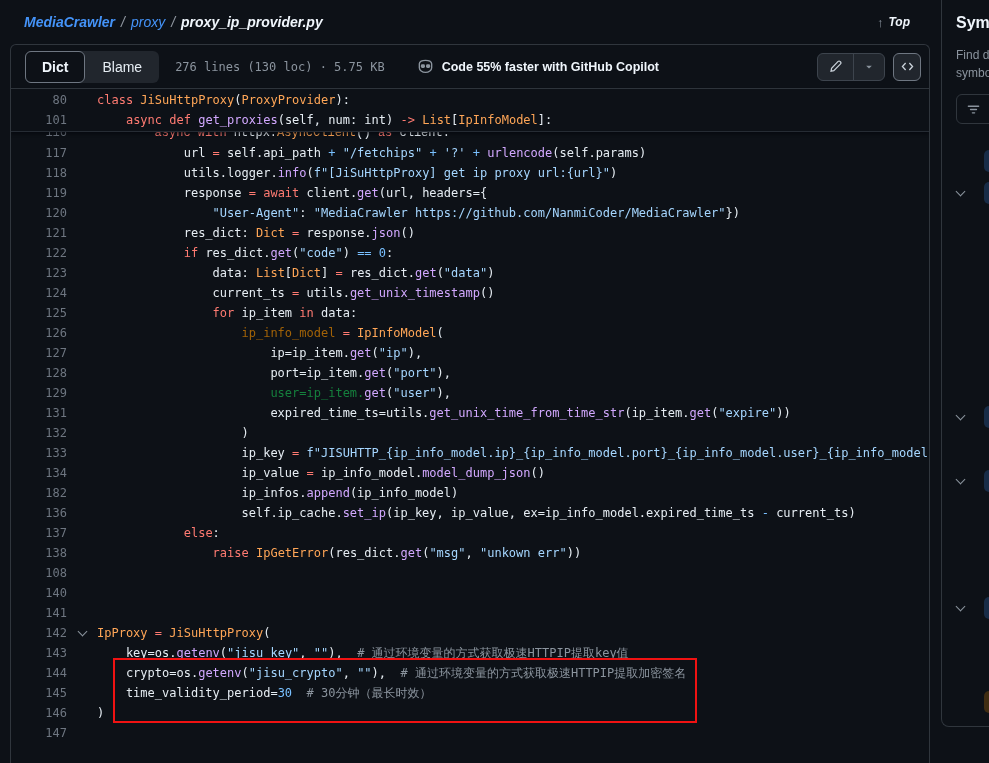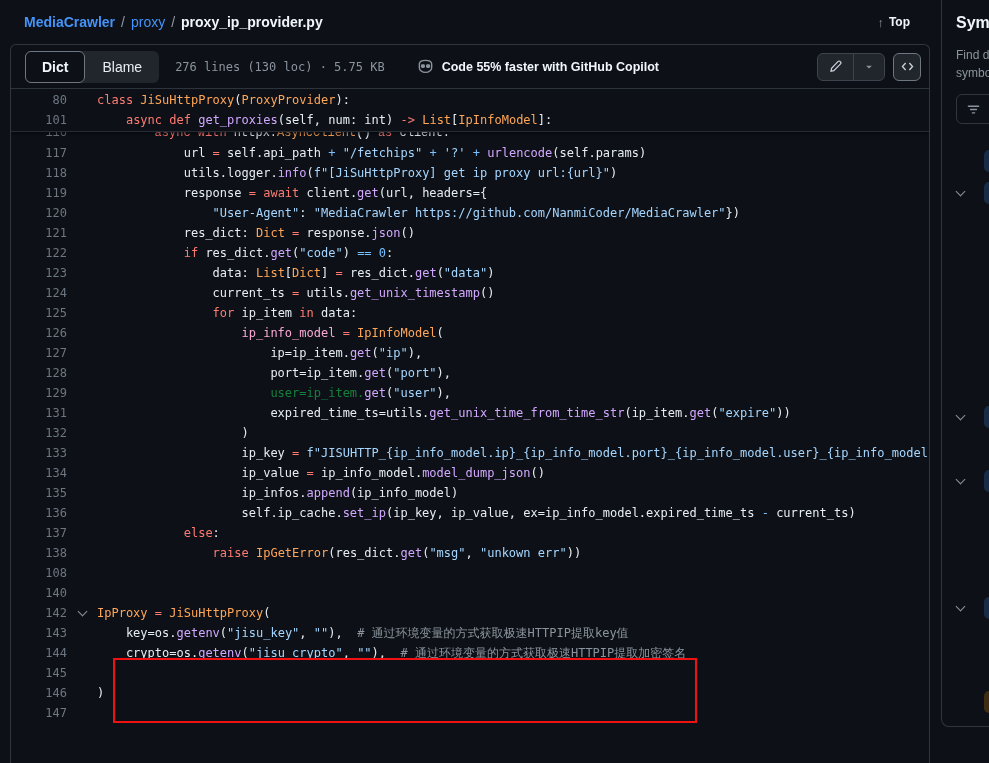--- a/index.html
+++ b/index.html
@@ -5,21 +5,21 @@
   * { box-sizing: border-box; }
   html,body { margin:0; padding:0; }
   body {
     width:989px; height:763px; overflow:hidden; position:relative;
     background:#0d1117; color:#e6edf3;
     font-family:"Liberation Sans","DejaVu Sans",sans-serif;
   }
   
   .crumb-bar {
     position:absolute; top:0; left:0; width:930px; height:44px;
-    display:flex; align-items:center; padding:0 20px 0 24px; font-size:14px;
+    display:flex; align-items:center; padding:0 20px 0 24px; font-size:14px;font-style:italic;
   }
   .crumb-link { color:#4493f8; text-decoration:none; cursor:pointer; }
   .crumb-repo { font-weight:700; }
   .crumb-sep { color:#9198a1; padding:0 6px; }
   .crumb-file { color:#f0f6fc; font-weight:700; }
   .top-link { margin-left:auto; display:flex; align-items:center; gap:5px; font-size:12px; font-weight:600; color:#f0f6fc; cursor:pointer; }
   .top-arrow { color:#8b949e; font-size:13px; }
   
   .code-container {
     position:absolute; top:44px; left:10px; width:920px; height:719px;
@@ -150,38 +150,39 @@
     <div id="lines">
         <div class="cl"><span class="ln">117</span><span class="gut"></span><span class="ct"><span style="color: rgb(230, 237, 243);">            url </span><span style="color: rgb(255, 123, 114);">=</span><span style="color: rgb(230, 237, 243);"> self.api_path </span><span style="color: rgb(121, 192, 255);">+</span><span style="color: rgb(230, 237, 243);"> </span><span style="color: rgb(165, 214, 255);">"/fetchips"</span><span style="color: rgb(230, 237, 243);"> </span><span style="color: rgb(121, 192, 255);">+</span><span style="color: rgb(230, 237, 243);"> </span><span style="color: rgb(165, 214, 255);">'?'</span><span style="color: rgb(230, 237, 243);"> </span><span style="color: rgb(121, 192, 255);">+</span><span style="color: rgb(230, 237, 243);"> </span><span style="color: rgb(210, 168, 255);">urlencode</span><span style="color: rgb(230, 237, 243);">(self.params)</span></span></div>
         <div class="cl"><span class="ln">118</span><span class="gut"></span><span class="ct"><span style="color: rgb(230, 237, 243);">            utils.logger.</span><span style="color: rgb(210, 168, 255);">info</span><span style="color: rgb(230, 237, 243);">(</span><span style="color: rgb(165, 214, 255);">f"[JiSuHttpProxy] get ip proxy url:{url}"</span><span style="color: rgb(230, 237, 243);">)</span></span></div>
         <div class="cl"><span class="ln">119</span><span class="gut"></span><span class="ct"><span style="color: rgb(230, 237, 243);">            response </span><span style="color: rgb(255, 123, 114);">=</span><span style="color: rgb(230, 237, 243);"> </span><span style="color: rgb(255, 123, 114);">await</span><span style="color: rgb(230, 237, 243);"> client.</span><span style="color: rgb(210, 168, 255);">get</span><span style="color: rgb(230, 237, 243);">(url, headers={</span></span></div>
         <div class="cl"><span class="ln">120</span><span class="gut"></span><span class="ct"><span style="color: rgb(230, 237, 243);">                </span><span style="color: rgb(165, 214, 255);">"User-Agent"</span><span style="color: rgb(230, 237, 243);">: </span><span style="color: rgb(165, 214, 255);">"MediaCrawler https://github.com/NanmiCoder/MediaCrawler"</span><span style="color: rgb(230, 237, 243);">})</span></span></div>
         <div class="cl"><span class="ln">121</span><span class="gut"></span><span class="ct"><span style="color: rgb(230, 237, 243);">            res_dict: </span><span style="color: rgb(255, 166, 87);">Dict</span><span style="color: rgb(230, 237, 243);"> </span><span style="color: rgb(255, 123, 114);">=</span><span style="color: rgb(230, 237, 243);"> response.</span><span style="color: rgb(210, 168, 255);">json</span><span style="color: rgb(230, 237, 243);">()</span></span></div>
         <div class="cl"><span class="ln">122</span><span class="gut"></span><span class="ct"><span style="color: rgb(230, 237, 243);">            </span><span style="color: rgb(255, 123, 114);">if</span><span style="color: rgb(230, 237, 243);"> res_dict.</span><span style="color: rgb(210, 168, 255);">get</span><span style="color: rgb(230, 237, 243);">(</span><span style="color: rgb(165, 214, 255);">"code"</span><span style="color: rgb(230, 237, 243);">) </span><span style="color: rgb(121, 192, 255);">==</span><span style="color: rgb(230, 237, 243);"> </span><span style="color: rgb(121, 192, 255);">0</span><span style="color: rgb(230, 237, 243);">:</span></span></div>
         <div class="cl"><span class="ln">123</span><span class="gut"></span><span class="ct"><span style="color: rgb(230, 237, 243);">                data: </span><span style="color: rgb(255, 166, 87);">List</span><span style="color: rgb(230, 237, 243);">[</span><span style="color: rgb(255, 166, 87);">Dict</span><span style="color: rgb(230, 237, 243);">] </span><span style="color: rgb(255, 123, 114);">=</span><span style="color: rgb(230, 237, 243);"> res_dict.</span><span style="color: rgb(210, 168, 255);">get</span><span style="color: rgb(230, 237, 243);">(</span><span style="color: rgb(165, 214, 255);">"data"</span><span style="color: rgb(230, 237, 243);">)</span></span></div>
         <div class="cl"><span class="ln">124</span><span class="gut"></span><span class="ct"><span style="color: rgb(230, 237, 243);">                current_ts </span><span style="color: rgb(255, 123, 114);">=</span><span style="color: rgb(230, 237, 243);"> utils.</span><span style="color: rgb(210, 168, 255);">get_unix_timestamp</span><span style="color: rgb(230, 237, 243);">()</span></span></div>
         <div class="cl"><span class="ln">125</span><span class="gut"></span><span class="ct"><span style="color: rgb(230, 237, 243);">                </span><span style="color: rgb(255, 123, 114);">for</span><span style="color: rgb(230, 237, 243);"> ip_item </span><span style="color: rgb(255, 123, 114);">in</span><span style="color: rgb(230, 237, 243);"> data:</span></span></div>
-        <div class="cl"><span class="ln">126</span><span class="gut"></span><span class="ct"><span style="color: #f9a8d4;">                    ip_info_model </span><span style="color: rgb(255, 123, 114);">=</span><span style="color: rgb(230, 237, 243);"> </span><span style="color: rgb(255, 166, 87);">IpInfoModel</span><span style="color: rgb(230, 237, 243);">(</span></span></div>
+        <div class="cl"><span class="ln">126</span><span class="gut"></span><span class="ct"><span style="color: #a16207;">                    ip_info_model </span><span style="color: rgb(255, 123, 114);">=</span><span style="color: rgb(230, 237, 243);"> </span><span style="color: rgb(255, 166, 87);">IpInfoModel</span><span style="color: rgb(230, 237, 243);">(</span></span></div>
         <div class="cl"><span class="ln">127</span><span class="gut"></span><span class="ct"><span style="color: rgb(230, 237, 243);">                        ip=ip_item.</span><span style="color: rgb(210, 168, 255);">get</span><span style="color: rgb(230, 237, 243);">(</span><span style="color: rgb(165, 214, 255);">"ip"</span><span style="color: rgb(230, 237, 243);">),</span></span></div>
         <div class="cl"><span class="ln">128</span><span class="gut"></span><span class="ct"><span style="color: rgb(230, 237, 243);">                        port=ip_item.</span><span style="color: rgb(210, 168, 255);">get</span><span style="color: rgb(230, 237, 243);">(</span><span style="color: rgb(165, 214, 255);">"port"</span><span style="color: rgb(230, 237, 243);">),</span></span></div>
         <div class="cl"><span class="ln">129</span><span class="gut"></span><span class="ct"><span style="color: #15803d;">                        user=ip_item.</span><span style="color: rgb(210, 168, 255);">get</span><span style="color: rgb(230, 237, 243);">(</span><span style="color: rgb(165, 214, 255);">"user"</span><span style="color: rgb(230, 237, 243);">),</span></span></div>
         <div class="cl"><span class="ln">131</span><span class="gut"></span><span class="ct"><span style="color: rgb(230, 237, 243);">                        expired_time_ts=utils.</span><span style="color: rgb(210, 168, 255);">get_unix_time_from_time_str</span><span style="color: rgb(230, 237, 243);">(ip_item.</span><span style="color: rgb(210, 168, 255);">get</span><span style="color: rgb(230, 237, 243);">(</span><span style="color: rgb(165, 214, 255);">"expire"</span><span style="color: rgb(230, 237, 243);">))</span></span></div>
         <div class="cl"><span class="ln">132</span><span class="gut"></span><span class="ct"><span style="color: rgb(230, 237, 243);">                    )</span></span></div>
         <div class="cl"><span class="ln">133</span><span class="gut"></span><span class="ct"><span style="color: rgb(230, 237, 243);">                    ip_key </span><span style="color: rgb(255, 123, 114);">=</span><span style="color: rgb(230, 237, 243);"> </span><span style="color: rgb(165, 214, 255);">f"JISUHTTP_{ip_info_model.ip}_{ip_info_model.port}_{ip_info_model.user}_{ip_info_model</span></span></div>
         <div class="cl"><span class="ln">134</span><span class="gut"></span><span class="ct"><span style="color: rgb(230, 237, 243);">                    ip_value </span><span style="color: rgb(255, 123, 114);">=</span><span style="color: rgb(230, 237, 243);"> ip_info_model.</span><span style="color: rgb(210, 168, 255);">model_dump_json</span><span style="color: rgb(230, 237, 243);">()</span></span></div>
-        <div class="cl"><span class="ln">135</span><span class="gut"></span><span class="ct"><span style="color: rgb(230, 237, 243);">                    ip_infos.</span><span style="color: rgb(210, 168, 255);">append</span><span style="color: rgb(230, 237, 243);">(ip_info_model)</span></span></div>
+        <div class="cl"><span class="ln">182</span><span class="gut"></span><span class="ct"><span style="color: rgb(230, 237, 243);">                    ip_infos.</span><span style="color: rgb(210, 168, 255);">append</span><span style="color: rgb(230, 237, 243);">(ip_info_model)</span></span></div>
         <div class="cl"><span class="ln">136</span><span class="gut"></span><span class="ct"><span style="color: rgb(230, 237, 243);">                    self.ip_cache.</span><span style="color: rgb(210, 168, 255);">set_ip</span><span style="color: rgb(230, 237, 243);">(ip_key, ip_value, ex=ip_info_model.expired_time_ts </span><span style="color: rgb(121, 192, 255);">-</span><span style="color: rgb(230, 237, 243);"> current_ts)</span></span></div>
         <div class="cl"><span class="ln">137</span><span class="gut"></span><span class="ct"><span style="color: rgb(230, 237, 243);">            </span><span style="color: rgb(255, 123, 114);">else</span><span style="color: rgb(230, 237, 243);">:</span></span></div>
         <div class="cl"><span class="ln">138</span><span class="gut"></span><span class="ct"><span style="color: rgb(230, 237, 243);">                </span><span style="color: rgb(255, 123, 114);">raise</span><span style="color: rgb(230, 237, 243);"> </span><span style="color: rgb(255, 166, 87);">IpGetError</span><span style="color: rgb(230, 237, 243);">(res_dict.</span><span style="color: rgb(210, 168, 255);">get</span><span style="color: rgb(230, 237, 243);">(</span><span style="color: rgb(165, 214, 255);">"msg"</span><span style="color: rgb(230, 237, 243);">, </span><span style="color: rgb(165, 214, 255);">"unkown err"</span><span style="color: rgb(230, 237, 243);">))</span></span></div>
         <div class="cl"><span class="ln">108</span><span class="gut"></span></div>
         <div class="cl"><span class="ln">140</span><span class="gut"></span><span class="ct"></span></div>
+        <div class="cl"><span class="ln">141</span><span class="gut"></span><span class="ct"></span></div>
         <div class="cl"><span class="ln">142</span><span class="gut"><span class="chev"></span></span><span class="ct"><span style="color: rgb(255, 166, 87);">IpProxy</span><span style="color: rgb(230, 237, 243);"> </span><span style="color: rgb(255, 123, 114);">=</span><span style="color: rgb(230, 237, 243);"> </span><span style="color: rgb(255, 166, 87);">JiSuHttpProxy</span><span style="color: rgb(230, 237, 243);">(</span></span></div>
         <div class="cl"><span class="ln">143</span><span class="gut"></span><span class="ct"><span style="color: rgb(230, 237, 243);">    key=os.</span><span style="color: rgb(210, 168, 255);">getenv</span><span style="color: rgb(230, 237, 243);">(</span><span style="color: rgb(165, 214, 255);">"jisu_key"</span><span style="color: rgb(230, 237, 243);">, </span><span style="color: rgb(165, 214, 255);">""</span><span style="color: rgb(230, 237, 243);">),  </span><span style="color: rgb(139, 148, 158);"># 通过环境变量的方式获取极速HTTPIP提取key值</span></span></div>
         <div class="cl"><span class="ln">144</span><span class="gut"></span><span class="ct"><span style="color: rgb(230, 237, 243);">    crypto=os.</span><span style="color: rgb(210, 168, 255);">getenv</span><span style="color: rgb(230, 237, 243);">(</span><span style="color: rgb(165, 214, 255);">"jisu_crypto"</span><span style="color: rgb(230, 237, 243);">, </span><span style="color: rgb(165, 214, 255);">""</span><span style="color: rgb(230, 237, 243);">),  </span><span style="color: rgb(139, 148, 158);"># 通过环境变量的方式获取极速HTTPIP提取加密签名</span></span></div>
-        <div class="cl"><span class="ln">145</span><span class="gut"></span></div>
+        <div class="cl"><span class="ln">145</span><span class="gut"></span><span class="ct"><span style="color: rgb(230, 237, 243);">    time_validity_period=</span><span style="color: rgb(121, 192, 255);">30</span><span style="color: rgb(230, 237, 243);">  </span><span style="color: rgb(139, 148, 158);"># 30分钟（最长时效）</span></span></div>
         <div class="cl"><span class="ln">146</span><span class="gut"></span><span class="ct"><span style="color: rgb(230, 237, 243);">)</span></span></div>
         <div class="cl"><span class="ln">147</span><span class="gut"></span><span class="ct"></span></div>
       </div>
     <div class="red-box" id="redbox" style="left: 102px; top: 569px; width: 584px; height: 65px; border-color: rgb(240, 18, 18);"></div>
   </div>
 </div>
 
 <div class="sidebar">
   <div class="sidebar-inner">
     <div class="sym-title">Symbols</div>

